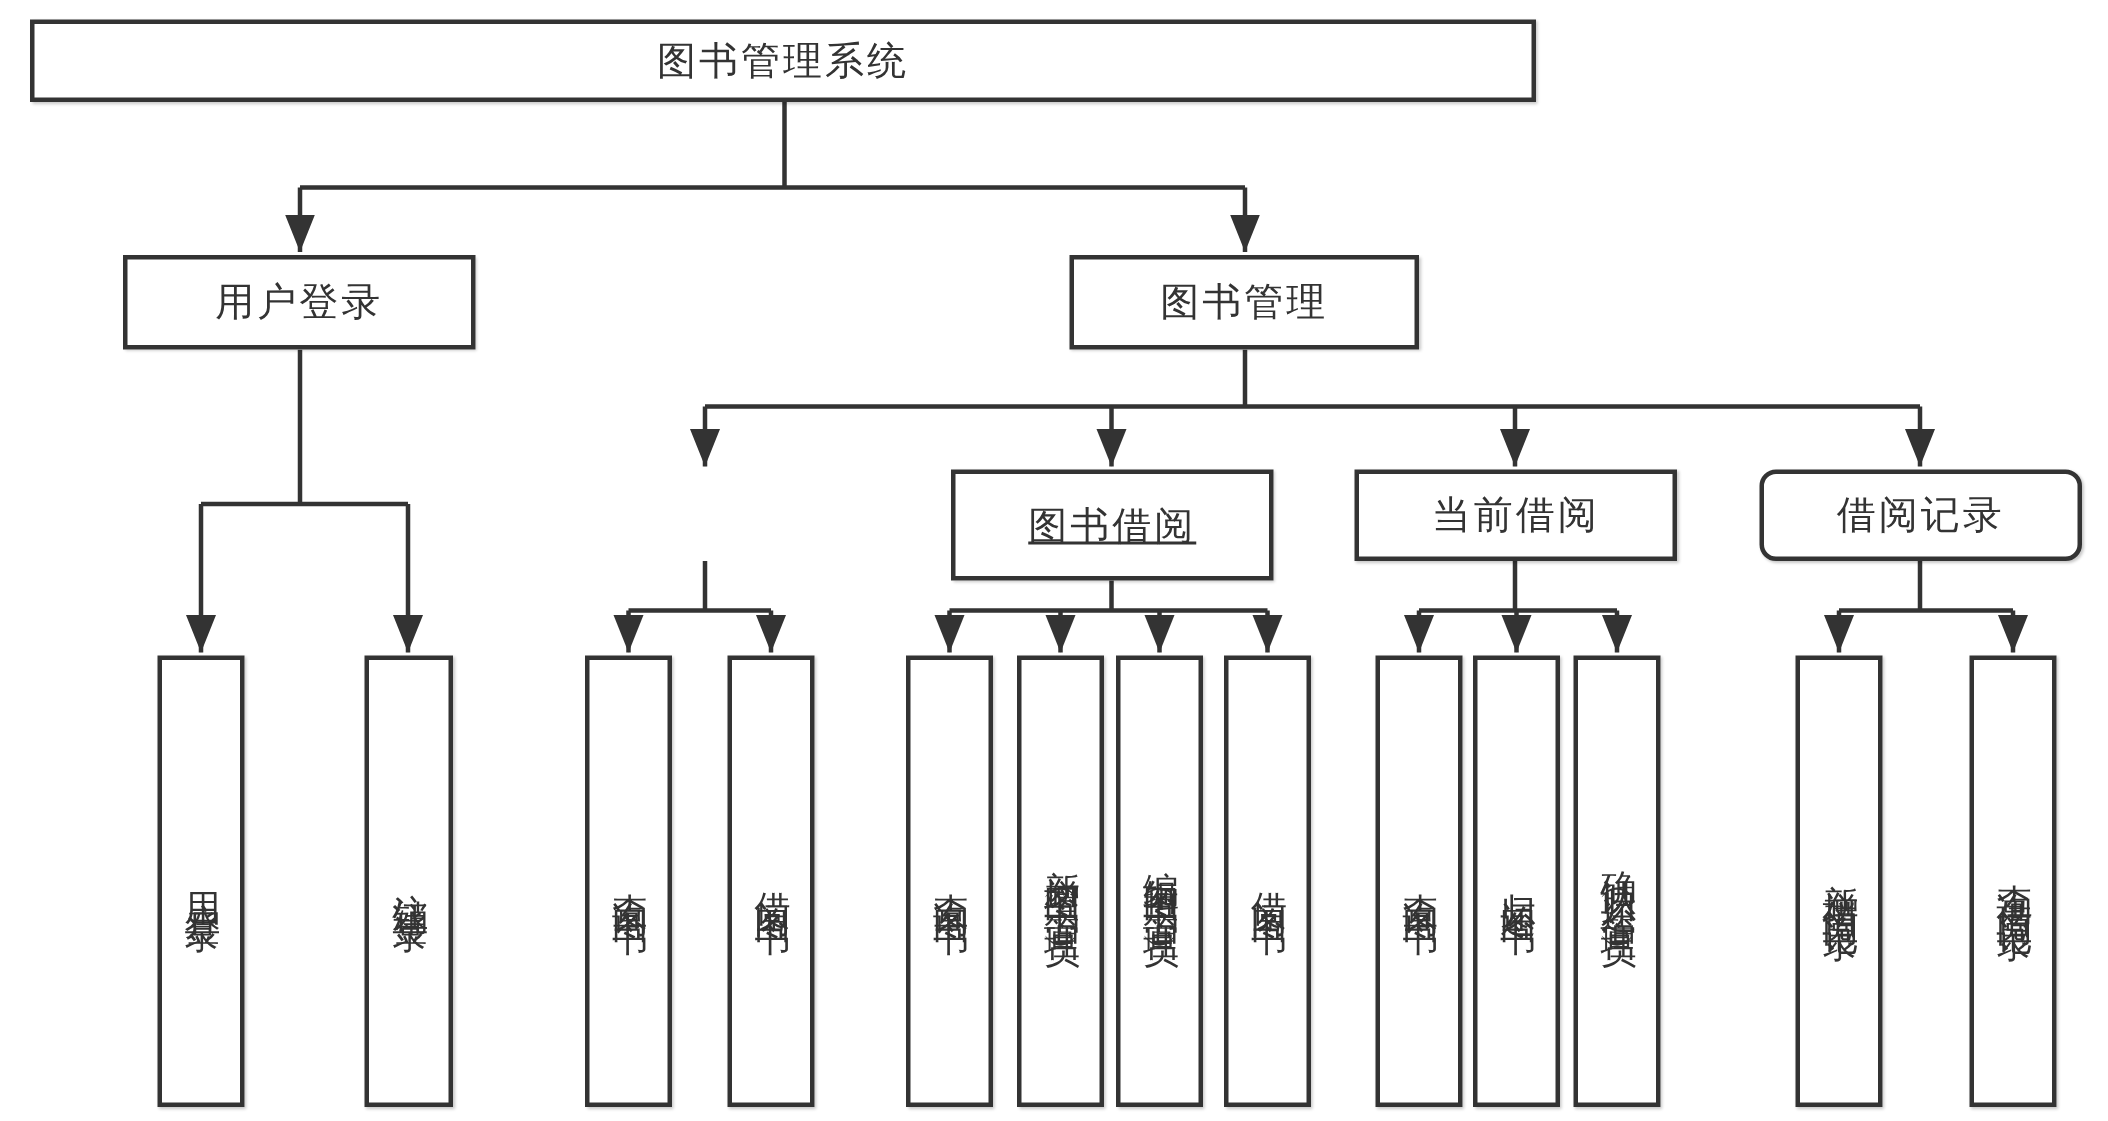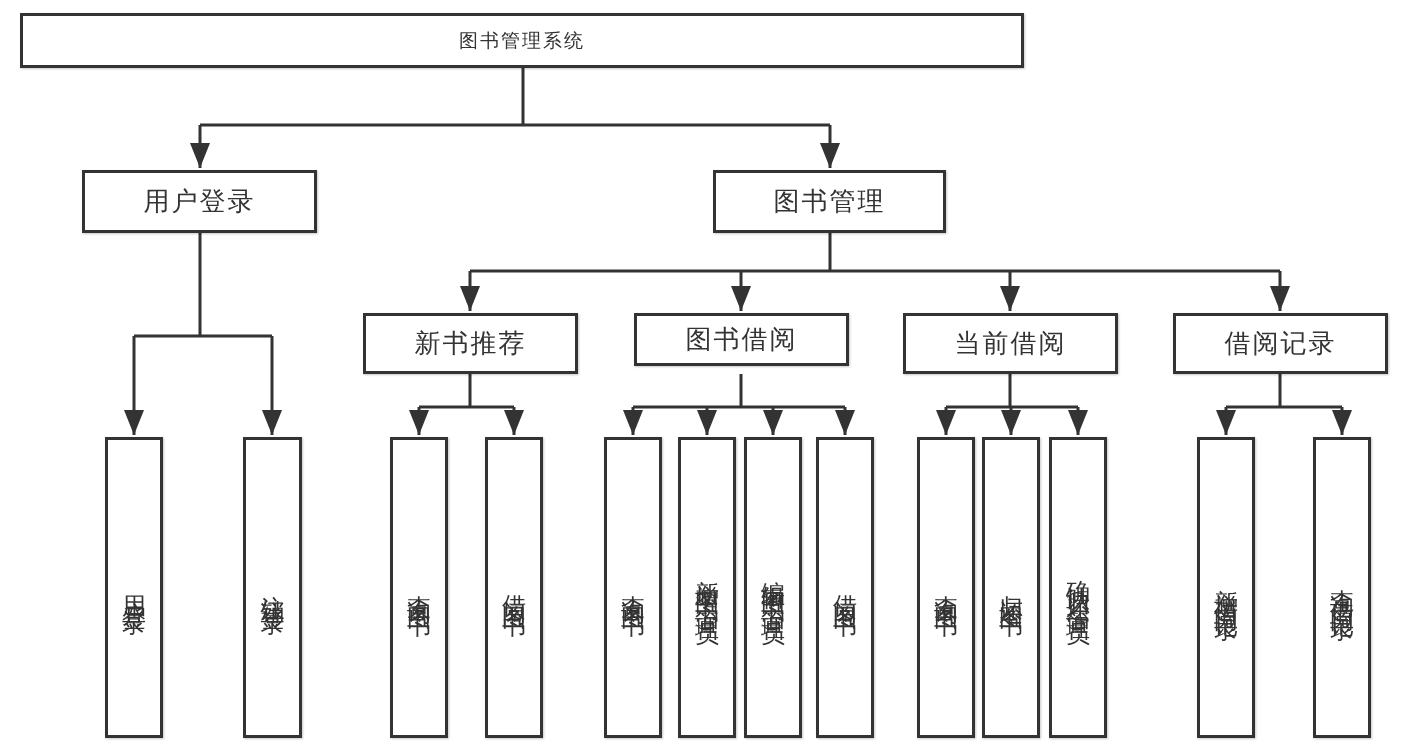--- a/index.html
+++ b/index.html
@@ -11,21 +11,21 @@
   #connectors{position:absolute;left:0;top:0;z-index:0;}
   #connectors path, #connectors line{stroke:var(--line,#333);stroke-width:3;fill:none;}
   #connectors polygon{fill:var(--line,#333);stroke:none;}
   .node{
     position:absolute;box-sizing:border-box;background:#fff;
     border:3px solid var(--line,#333);z-index:1;
     display:flex;align-items:center;justify-content:center;
     box-shadow:1px 1px 2px rgba(0,0,0,0.22);
   }
   .hnode{font-size:26px;letter-spacing:2px;white-space:nowrap;}
-  .root{font-size:19px;}
+  .root{font-size:26px;}
   .leaf span{
     display:block;
     writing-mode:vertical-rl;
     text-orientation:mixed;
     font-size:24px;
     letter-spacing:6px;
     line-height:1;
   }
   .watermark{
     position:absolute;right:14px;bottom:4px;z-index:2;
@@ -97,30 +97,27 @@
     <span>图书管理系统</span>
   </div>
 
   <div class="node hnode" style="left:82px;top:170px;width:235px;height:63px;">
     <span>用户登录</span>
   </div>
   <div class="node hnode" style="left:713px;top:170px;width:233px;height:63px;">
     <span>图书管理</span>
   </div>
 
-  <div class="node hnode" style="left:363px;top:313px;width:215px;height:61px;">
-    <span>新书推荐</span>
-  </div>
-  <div class="node hnode" style="left:634px;top:313px;width:215px;height:53px;">
+  <div class="node hnode" style="left:634px;top:313px;width:215px;height:74px;text-decoration:underline;">
     <span>图书借阅</span>
   </div>
   <div class="node hnode" style="left:903px;top:313px;width:215px;height:61px;font-family:Liberation Mono, monospace;">
     <span>当前借阅</span>
   </div>
-  <div class="node hnode" style="left:1173px;top:313px;width:215px;height:61px;">
+  <div class="node hnode" style="left:1173px;top:313px;width:215px;height:61px;border-radius:11px;">
     <span>借阅记录</span>
   </div>
 
   <div class="node leaf" style="left:105px;top:437px;width:58px;height:301px;">
     <span>用户登录</span>
   </div>
   <div class="node leaf" style="left:243px;top:437px;width:59px;height:301px;">
     <span>注销登录</span>
   </div>
 

